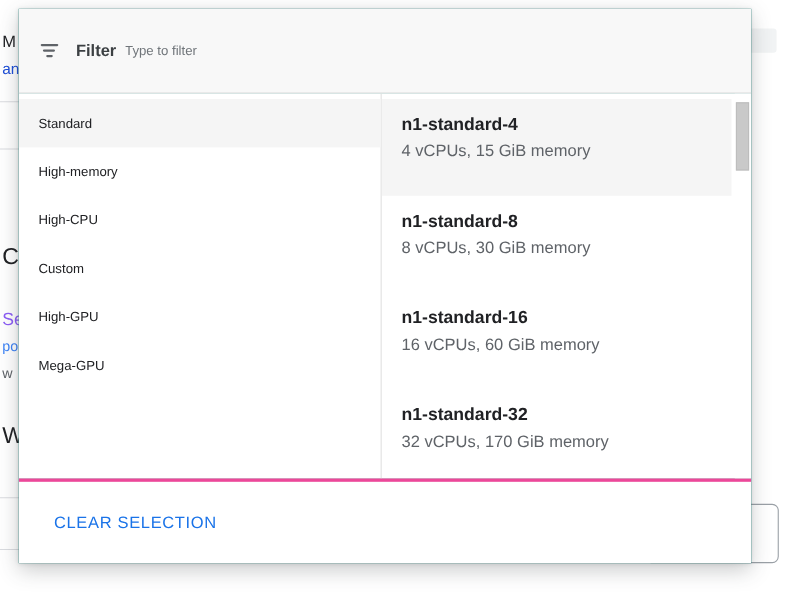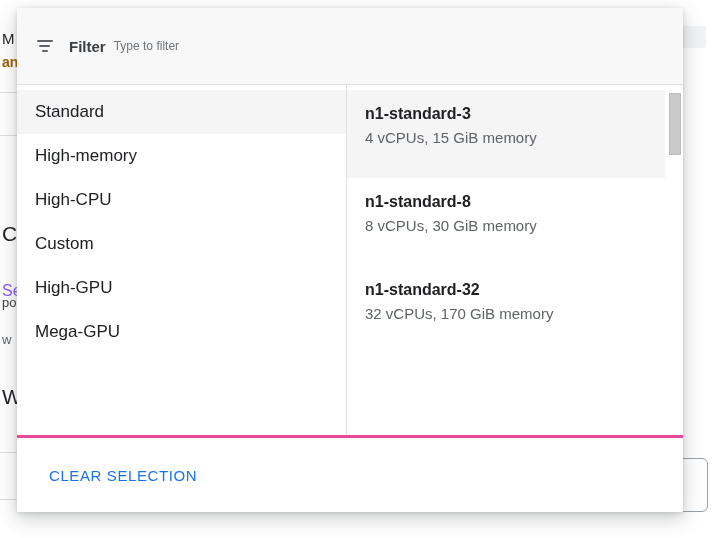--- a/index.html
+++ b/index.html
@@ -27,28 +27,28 @@
     color: #3c4043;
     white-space: nowrap;
     font-family: "Liberation Sans", sans-serif;
   }
   #bg-line-machine {
     left: 2px; top: 30px;
     font-size: 15px; color: #202124;
   }
   #bg-line-managed {
     left: 2px; top: 54px;
-    font-size: 14px; color: #a16207; font-weight: bold;
+    font-size: 14px; color: #1d4ed8;
   }
   #bg-heading-c {
     left: 2px; top: 222px;
     font-size: 21px; color: #202124; font-weight: 400;
   }
   #bg-body-1 { left: 2px; top: 282px; font-size: 16px; color: #8b5cf6; }
-  #bg-body-2 { left: 2px; top: 295px; font-size: 13px; color: #404040; }
+  #bg-body-2 { left: 2px; top: 307px; font-size: 13px; color: #3b82f6; }
   #bg-body-3 { left: 2px; top: 332px; font-size: 13px; color: #5f6368; }
   #bg-heading-w {
     left: 2px; top: 385px;
     font-size: 21px; color: #202124;
   }
   #bg-field-top {
     position: absolute;
     left: -60px; top: 92px;
     width: 84px; height: 42px;
     border: 1px solid #dadce0;
@@ -161,21 +161,21 @@
     border-right: 1px solid #e0e0e0;
     padding-top: 5px;
     box-sizing: border-box;
     overflow: hidden;
   }
   .category-item {
     height: 44px;
     display: flex;
     align-items: center;
     padding: 0 0 0 18px;
-    font-size: 17px;
+    font-size: 12px;
     color: #202124;
     cursor: pointer;
     box-sizing: border-box;
   }
   .category-item.selected {
     background: #f5f5f5;
   }
 
   #machine-list-wrap {
     flex: 1 1 auto;
@@ -302,29 +302,33 @@
       </div>
       <div class="category-item">
         <span>Mega-GPU</span>
       </div>
     </div>
 
     <div id="machine-list-wrap">
       <div id="machine-list">
 
         <div class="machine-item selected">
-          <div class="machine-title">n1-standard-3</div>
+          <div class="machine-title">n1-standard-4</div>
           <div class="machine-sub">4 vCPUs, 15 GiB memory</div>
         </div>
 
         <div class="machine-item">
           <div class="machine-title">n1-standard-8</div>
           <div class="machine-sub">8 vCPUs, 30 GiB memory</div>
         </div>
 
+        <div class="machine-item">
+          <div class="machine-title">n1-standard-16</div>
+          <div class="machine-sub">16 vCPUs, 60 GiB memory</div>
+        </div>
 
         <div class="machine-item">
           <div class="machine-title">n1-standard-32</div>
           <div class="machine-sub">32 vCPUs, 170 GiB memory</div>
         </div>
 
       </div>
 
       <div id="list-scrollbar">
         <div id="list-scrollbar-thumb"></div>

